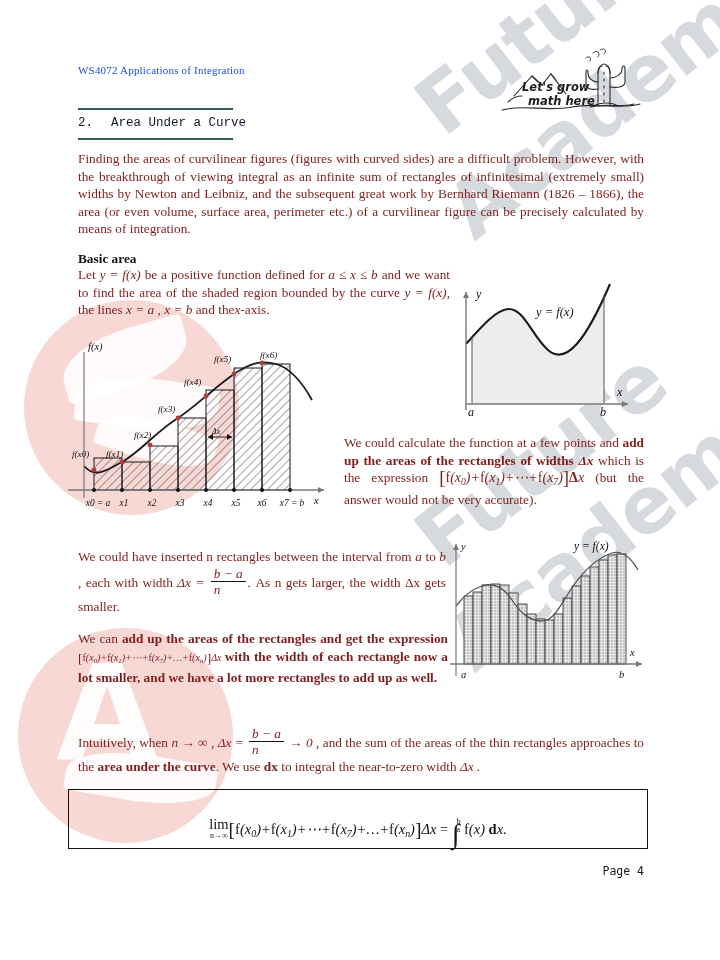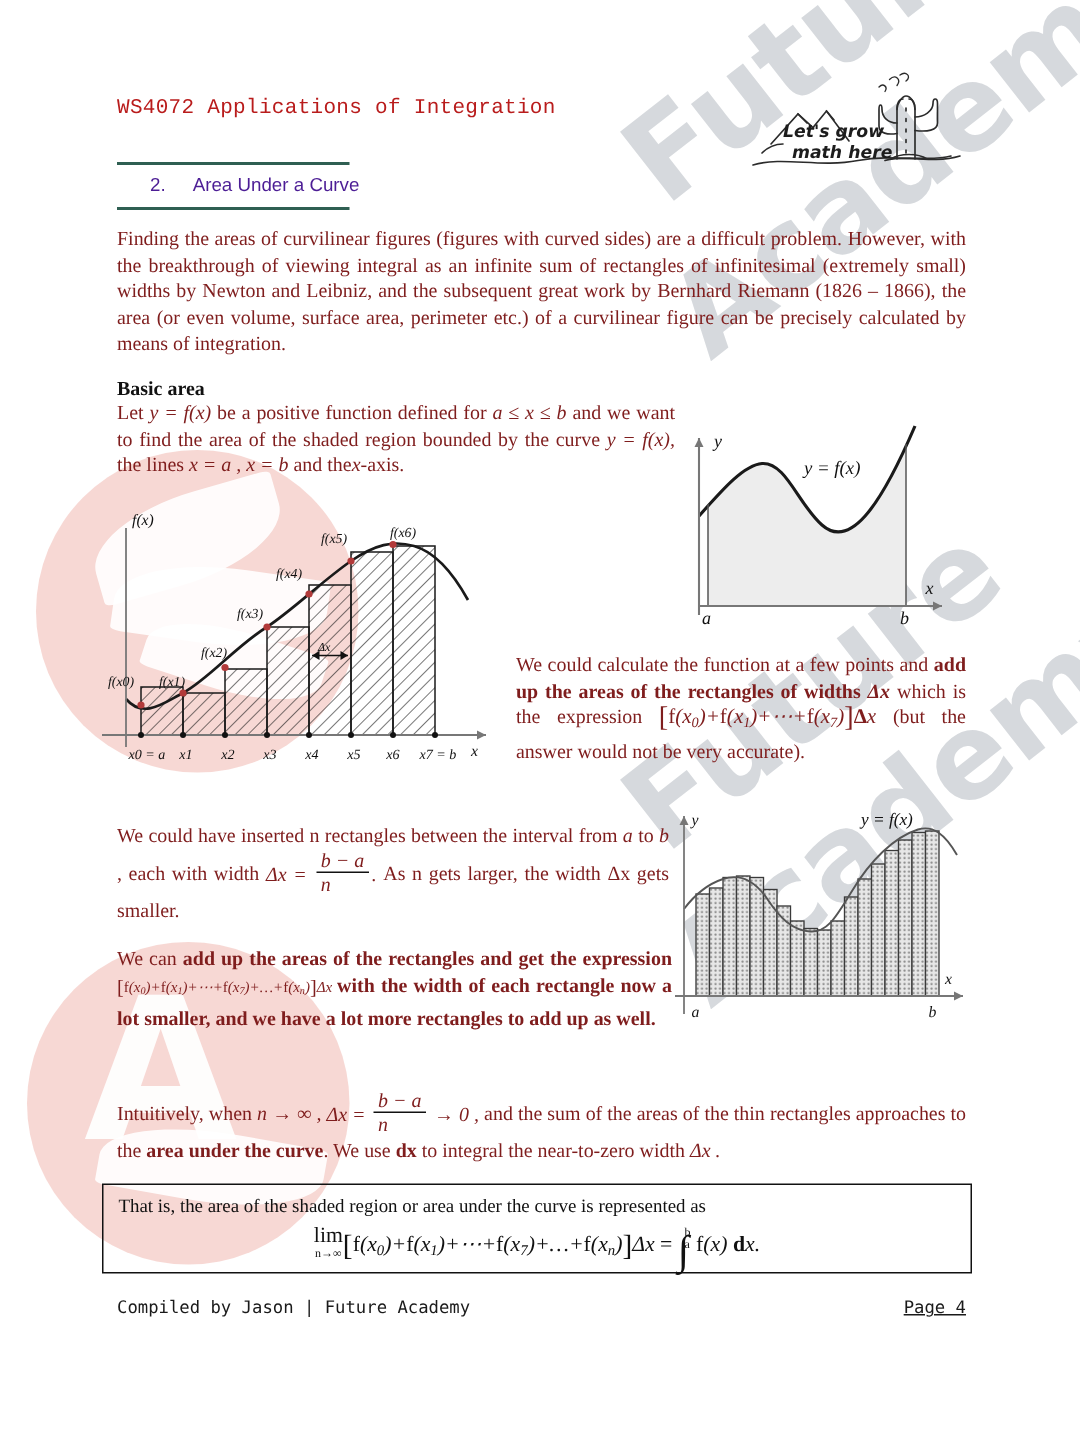--- a/index.html
+++ b/index.html
@@ -23,31 +23,31 @@
     color:#ffffff;opacity:.95;
   }
   .wm-leaf{
     position:absolute;background:#ffffff;opacity:.9;
     border-radius:60% 5% 60% 5%;
   }
   
   .content{position:relative;z-index:3;}
   .doc-head{
     position:absolute;left:78px;top:64px;
-    font-family:Liberation Mono, monospace;font-size:14px;color:#b91c1c;
+    font-family:Liberation Serif, serif;font-size:11px;color:#1d4ed8;
     letter-spacing:.2px;
   }
   .rule{
     position:absolute;left:78px;width:155px;height:1.5px;background:#2f5f52;
   }
   .rule.r1{top:108px;}
   .rule.r2{top:138px;}
   .sec-title{
     position:absolute;left:78px;top:116px;
-    font-family:Liberation Sans, sans-serif;font-size:12.5px;color:#4c1d95;margin-left:22px;
+    font-family:Liberation Mono, monospace;font-size:12.5px;color:#0f172a;
   }
   .sec-title .num{margin-right:18px;}
   p.body{
     position:absolute;margin:0;text-align:justify;
     font-size:13.3px;line-height:17.6px;color:#7f1d1d;
   }
   .p1{left:78px;top:150px;width:566px;}
   .bi-head{position:absolute;left:78px;top:251px;font-size:13.3px;font-weight:700;}
   .p-basic{left:78px;top:266px;width:372px;line-height:23px;}
   .p-right1{left:344px;top:434px;width:300px;line-height:18.5px;text-align:justify;}
@@ -72,21 +72,21 @@
   .boxed .eq{position:absolute;left:0;right:0;top:27px;text-align:center;font-size:14.5px;}
   .lim{display:inline-block;text-align:center;vertical-align:-.25em;}
   .lim .top{display:block;line-height:1;font-style:normal;}
   .lim .bot{display:block;font-size:.55em;line-height:1.1;}
   .intg{font-size:1.9em;line-height:0;vertical-align:-.33em;font-style:normal;}
   .lims{display:inline-block;font-size:.55em;line-height:1.05;text-align:left;vertical-align:.2em;margin-left:-3px;}
   .footer{
     position:absolute;left:78px;top:864px;width:566px;
     font-family:"DejaVu Sans Mono",monospace;font-size:11.5px;color:#1a1a1a;
   }
-  .footer .right{float:right;text-decoration:underline;}
+  .footer .right{float:right;}
   
   .fig{position:absolute;z-index:3;}
   .fig1{left:452px;top:278px;}
   .fig2{left:62px;top:338px;}
   .fig3{left:446px;top:538px;}
   
   .logo{position:absolute;left:494px;top:44px;z-index:4;}
 </style>
 </head>
 <body>
@@ -331,34 +331,32 @@
       <span>Intuitively, when</span>
       <span class="m"><i>n</i> → ∞ ,</span>
       <span class="m">Δ<span class="mi">x</span> =
         <span class="frac"><span class="num"><i>b</i> − <i>a</i></span><span class="den"><i>n</i></span></span> → 0 ,
       </span>
       <span>and the sum of the areas of the thin rectangles approaches to the </span><b>area under the curve</b><span>. We use </span><b>dx</b><span> to integral the near-to-zero width</span>
       <span class="m">Δx .</span>
     </p>
 
     <div class="boxed">
-      <div class="lead">That is, the area of the shaded region or area under the curve is represented as</div>
       <div class="eq">
         <span class="lim">
           <span class="top">lim</span>
           <span class="bot">n→∞</span>
         </span><span class="m"><span class="big-br">[</span><span class="fn">f</span>(<span class="mi">x</span><span class="sub">0</span>)+<span class="fn">f</span>(<span class="mi">x</span><span class="sub">1</span>)+⋯+<span class="fn">f</span>(<span class="mi">x</span><span class="sub">7</span>)+…+<span class="fn">f</span>(<span class="mi">x</span><span class="sub">n</span>)<span class="big-br">]</span>Δ<span class="mi">x</span></span>
         <span>=</span>
         <span class="intg">∫</span><span class="lims">
           <span style="display:block">b</span>
           <span style="display:block">a</span>
         </span>
         <span class="m"><span class="fn">f</span>(<span class="mi">x</span>)&nbsp;<span class="fn" style="font-weight:700">d</span><span class="mi">x</span>.</span>
       </div>
     </div>
 
     <div class="footer">
       <span class="right">Page 4</span>
-      <span>Compiled by Jason | Future Academy</span>
     </div>
 
   </div>
 </div>
 
 </body></html>

